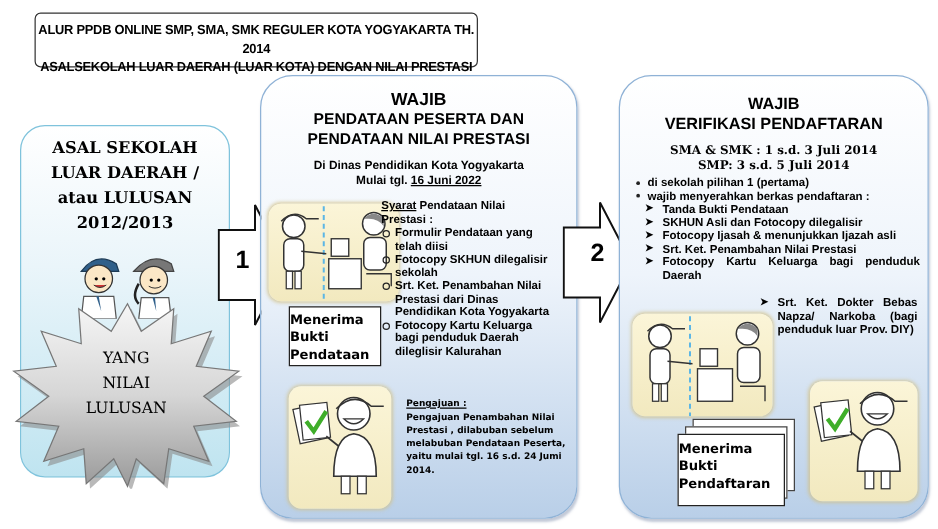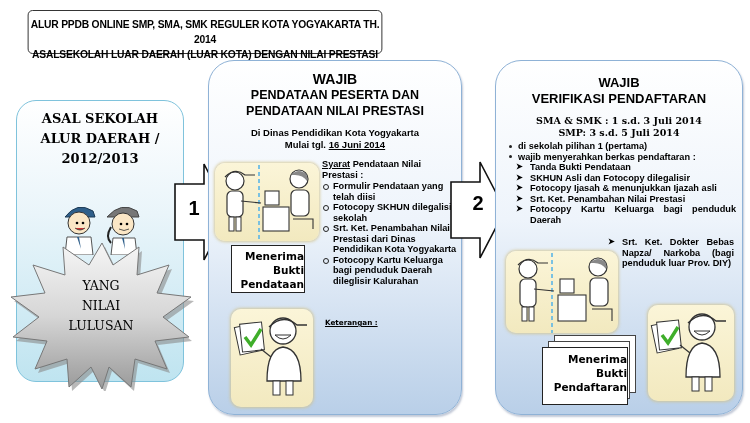--- a/index.html
+++ b/index.html
@@ -57,26 +57,26 @@
   }
   .u { text-decoration: underline; }
 
   .scene {
     position: absolute; border-radius: 10px;
     background: linear-gradient(180deg, #fbf5d8 0%, #f2e9bf 100%);
     box-shadow: 0 0 3px 1px rgba(210,195,140,0.8);
   }
   .callout {
     position: absolute; background: #fff; border: 1.3px solid #222;
-    text-align: right; font-family: "DejaVu Sans", sans-serif; font-weight: bold;
+    text-align: left; font-family: "DejaVu Sans", sans-serif; font-weight: bold;
     font-size: 10.5px; line-height: 14px;
   }
 
   .syarat {
-    position: absolute; left: 113px; top: 98px; width: 135px;
+    position: absolute; left: 96px; top: 98px; width: 135px;
     font-weight: bold; font-size: 9.2px; line-height: 10.5px;
   }
   .syarat ul { list-style: none; margin-top: 1px; }
   .syarat li { position: relative; padding-left: 11px; }
   .syarat li::before {
     content: ""; position: absolute; left: 1px; top: 3px; width: 4px; height: 4px;
     border: 1px solid #222; border-radius: 50%;
   }
   .ket {
     position: absolute; left: 116px; top: 257px; width: 130px;
@@ -122,21 +122,22 @@
 <body>
 
 <div class="title-box">
   <div>ALUR PPDB ONLINE SMP, SMA, SMK REGULER KOTA YOGYAKARTA TH. 2014</div>
   <div>ASALSEKOLAH LUAR DAERAH (LUAR KOTA) DENGAN NILAI PRESTASI</div>
 </div>
 
 <div class="left-panel">
   <div class="left-heading">
     <div>ASAL SEKOLAH</div>
-    <div>ALUR  DAERAH /</div>
+    <div>LUAR  DAERAH /</div>
+    <div>atau LULUSAN</div>
     <div>2012/2013</div>
   </div>
   <svg class="kids" viewBox="0 0 96 58">
 
     <path d="M10 20 Q22 4 38 14 L40 20 Z" fill="#2f5f8a" stroke="#1c3a55" stroke-width="1"></path>
     <circle cx="24" cy="26" r="11" fill="#fbe7c6" stroke="#333" stroke-width="1"></circle>
     <circle cx="22" cy="26" r="1.3" fill="#000"></circle>
       <circle cx="28" cy="26" r="1.3" fill="#000"></circle>
     <path d="M20 31 Q25 35 30 31" stroke="#333" fill="#c33" stroke-width="0.8"></path>
     <path d="M12 40 L36 40 L38 58 L10 58 Z" fill="#fff" stroke="#555" stroke-width="1"></path>
@@ -178,21 +179,21 @@
 
 <div class="mid-panel">
   <div class="mid-title">
     <div class="big">WAJIB</div>
     <div>PENDATAAN PESERTA DAN</div>
     <div>PENDATAAN NILAI PRESTASI</div>
   </div>
   <div class="mid-sub">
     <div>Di Dinas Pendidikan Kota Yogyakarta</div>
     <div>
-      <span>Mulai tgl. </span><span class="u">16 Juni 2014</span>
+      <span>Mulai tgl. </span><span class="u">16 Juni 2022</span>
     </div>
   </div>
 
   <div class="scene" style="left:6px; top:102px; width:104px; height:78px;">
     <svg width="104" height="78" viewBox="0 0 104 78">
       <line x1="44" y1="2" x2="44" y2="78" stroke="#5bb6e6" stroke-width="1.6" stroke-dasharray="4,3"></line>
 
       <circle cx="20" cy="18" r="9" fill="#fff" stroke="#333" stroke-width="1.2"></circle>
       <path d="M10 14 Q20 4 30 12 L40 12" fill="none" stroke="#333" stroke-width="1.2"></path>
       <rect x="12" y="28" width="16" height="26" rx="5" fill="#fff" stroke="#333" stroke-width="1.2"></rect>
@@ -236,21 +237,22 @@
     </div>
     <ul>
       <li>Formulir Pendataan yang telah diisi</li>
       <li>Fotocopy SKHUN dilegalisir sekolah</li>
       <li>Srt. Ket. Penambahan Nilai Prestasi dari Dinas Pendidikan Kota Yogyakarta</li>
       <li>Fotocopy Kartu Keluarga bagi penduduk Daerah dileglisir Kalurahan</li>
     </ul>
   </div>
 
   <div class="ket">
-    <div class="u">Keterangan :</div>
+    <div class="u">Pengajuan :</div>
+    <div>Pengajuan Penambahan Nilai  Prestasi , dilabuban sebelum melabuban Pendataan Peserta,  yaitu mulai tgl.  16 s.d. 24 Jumi 2014.</div>
   </div>
 </div>
 
 <div class="step-arrow" style="left:450px; top:160px;">
   <svg width="58" height="100" viewBox="0 0 58 100">
     <polygon points="1,22 30,22 30,2 55,50 30,98 30,78 1,78" fill="#fff" stroke="#111" stroke-width="1.6"></polygon>
   </svg>
   <div class="step-num" style="left:14px; top:32px;">2</div>
 </div>
 

